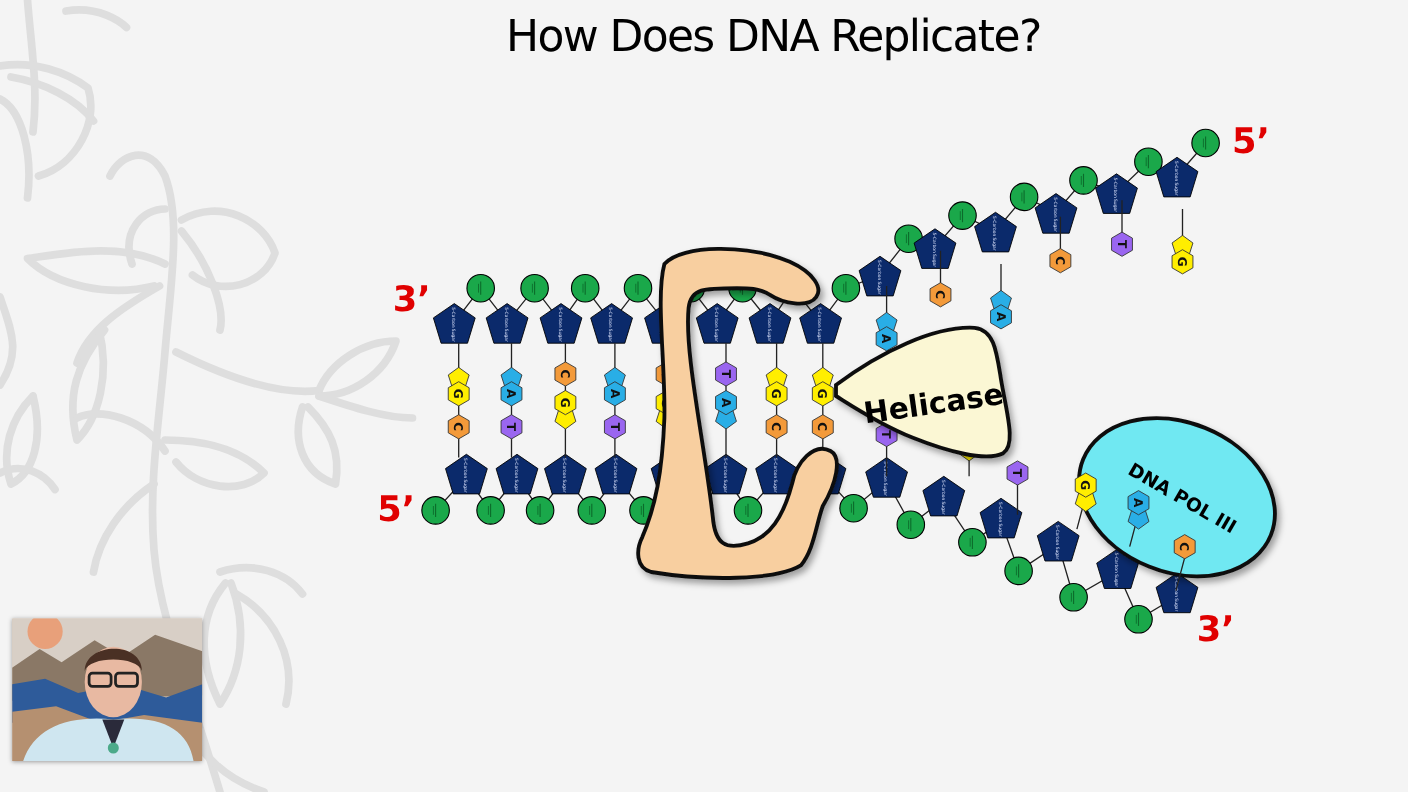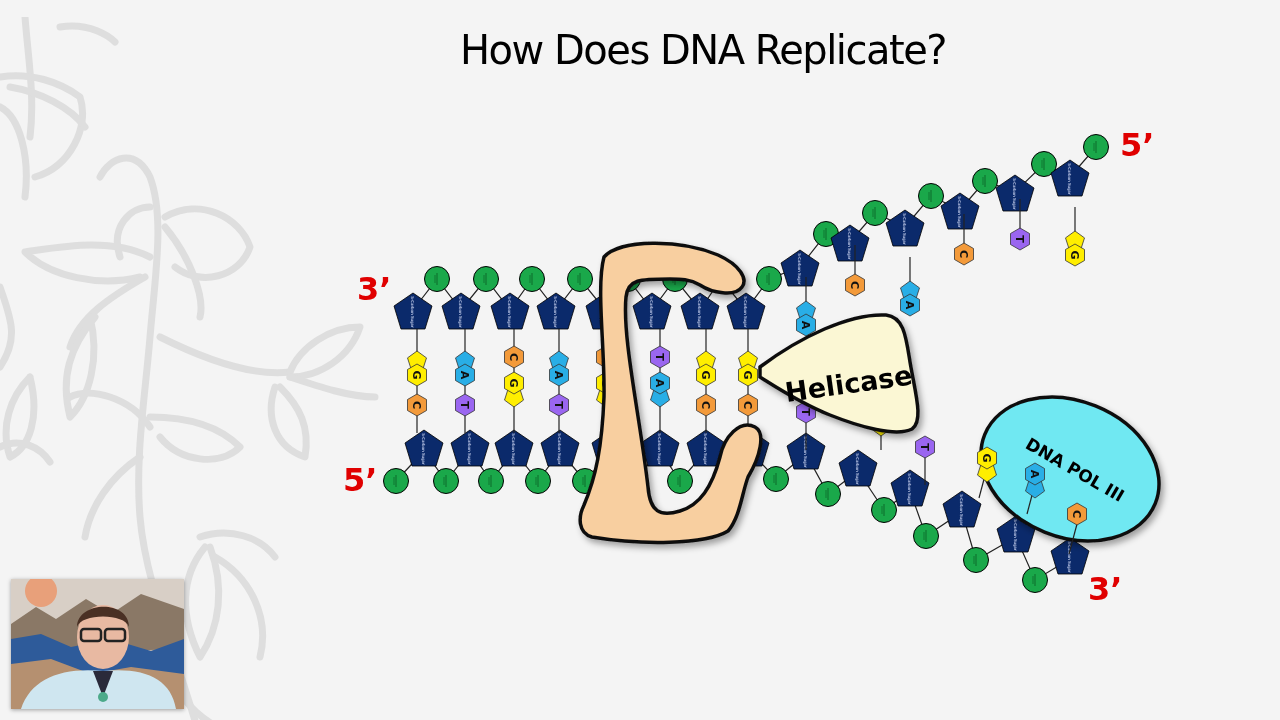--- a/index.html
+++ b/index.html
@@ -2,21 +2,21 @@
 <html><head>
   <meta charset="utf-8">
   <style>
     html, body { margin: 0; padding: 0; }
     body {
       width: 1280px; height: 720px; overflow: hidden;
       background: #f4f4f4;
       font-family: "DejaVu Sans", sans-serif;
       position: relative;
     }
-    #slide { position: absolute; left: 0; top: 17px; width: 1280px; height: 616px; }
+    #slide { position: absolute; left: 0; top: 0; width: 1280px; height: 616px; }
     .title {
       position: absolute; left: 0; top: 10px; width: 1406px;
       text-align: center;
       font-family: "DejaVu Sans", sans-serif;
       font-size: 40px; font-weight: normal; color: #000;
       letter-spacing: -1.5px;
     }
     .webcam {
       position: absolute; left: 11px; top: 562px; width: 173px; height: 130px;
       box-shadow: 0 1px 4px rgba(0,0,0,0.35);

